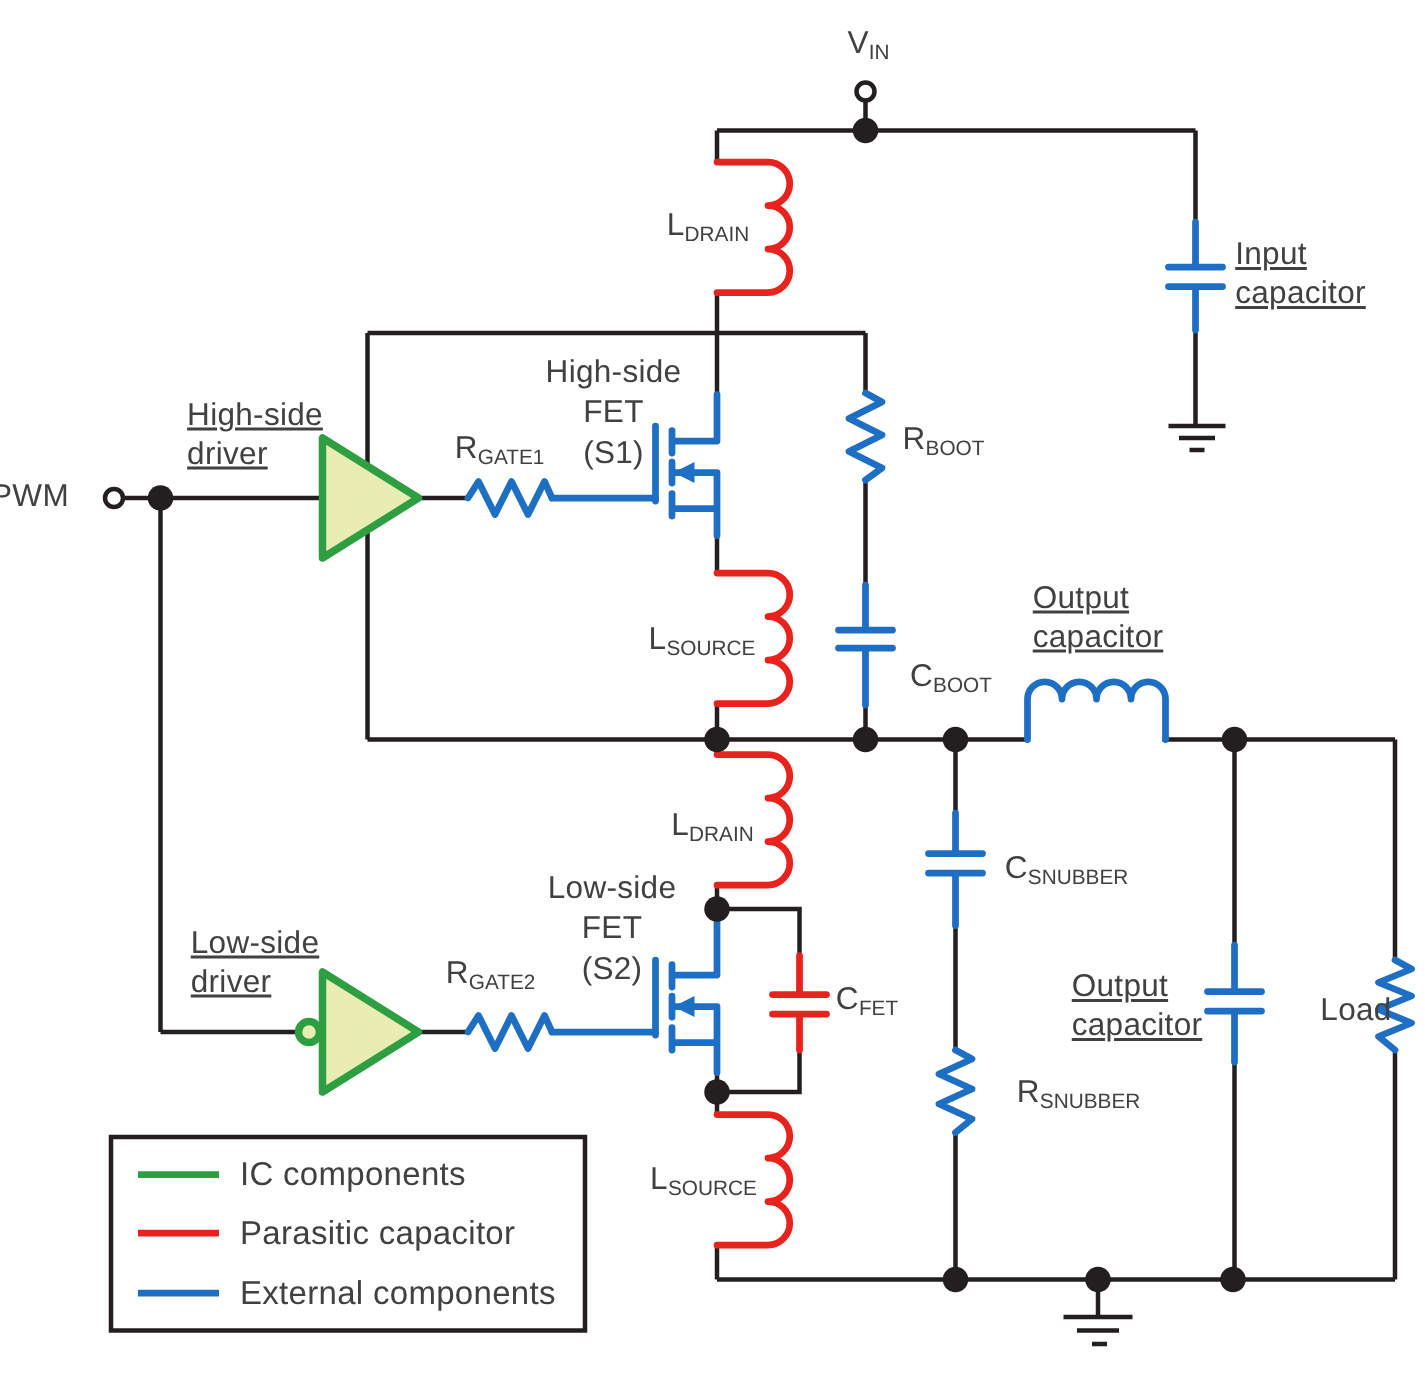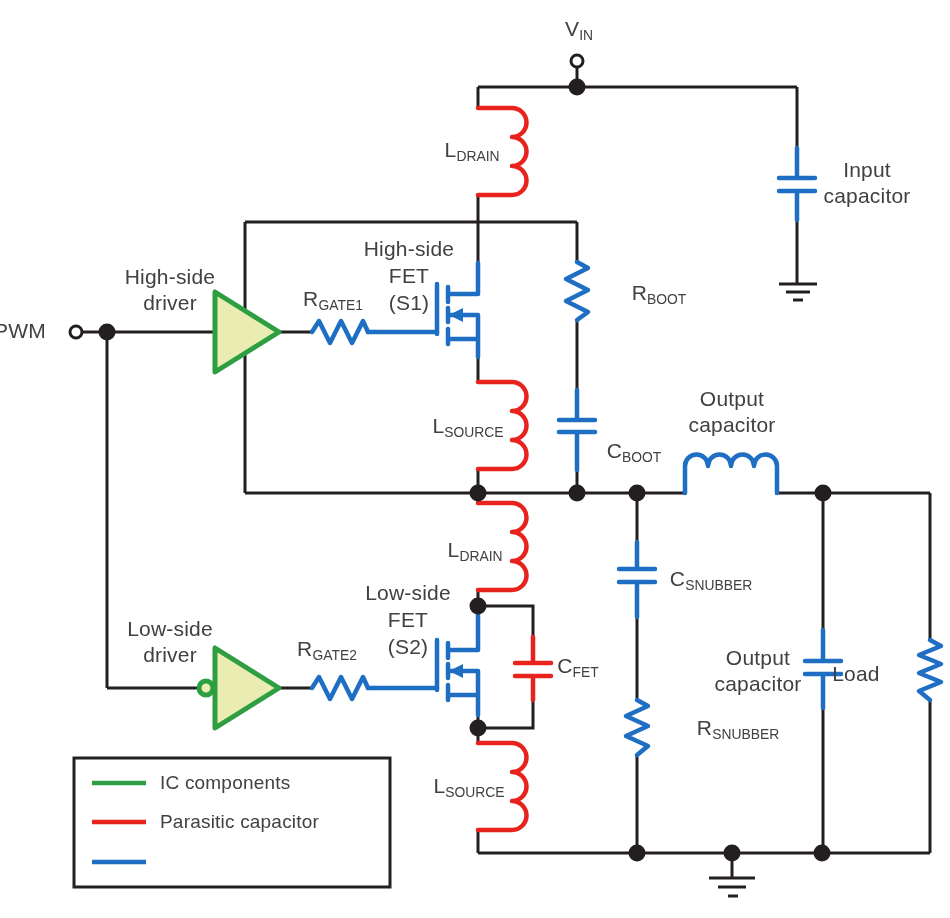--- a/index.html
+++ b/index.html
@@ -13,25 +13,25 @@
   .wp{stroke:var(--parasitic,#e8231d);stroke-width:4.5;fill:none;stroke-linejoin:round;stroke-linecap:round;}
   .tri{fill:var(--ic_fill,#e9edb2);stroke:var(--ic,#2d9e41);stroke-width:5;stroke-linejoin:round;}
   .dot{fill:var(--wire,#231f20);stroke:none;}
   .term{fill:#fff;stroke:var(--wire,#231f20);stroke-width:3;}
   .arrow{fill:var(--external,#1e6ec4);stroke:none;}
   .lbl{
     position:absolute;transform:translate(-50%,-50%);
     color:var(--text,#414042);font-size:21px;white-space:nowrap;letter-spacing:.2px;
   }
   .lbl sub{font-size:0.66em;vertical-align:-0.30em;letter-spacing:0;}
-  .ml{text-align:center;line-height:26px;}
+  .ml{text-align:left;line-height:26px;text-decoration:underline;}
   .ml3{text-align:center;line-height:27px;}
   .lbl-left{
     position:absolute;transform:translateY(-50%);
-    color:var(--text,#414042);font-size:19px;white-space:nowrap;letter-spacing:.2px;text-align:center;
+    color:var(--text,#414042);font-size:22px;white-space:nowrap;letter-spacing:.2px;text-align:center;
   }
 </style>
 </head>
 <body>
 
 <div id="stage">
 
   <svg id="circuit" width="950" height="918" viewBox="0 0 950 918" shape-rendering="geometricPrecision">
 
     <path class="wb" d="M577 68 V87 M478 87 H797 M478 87 V108"></path>
@@ -118,21 +118,21 @@
   <div class="lbl" style="left:333px;top:300px"><span>R</span><sub>GATE1</sub></div>
 
   <div class="lbl ml3" style="left:409px;top:275px">
     <div>High-side</div>
       <div>FET</div>
       <div>(S1)</div>
   </div>
 
   <div class="lbl" style="left:472px;top:151px"><span>L</span><sub>DRAIN</sub></div>
 
-  <div class="lbl" style="left:659px;top:294px"><span>R</span><sub>BOOT</sub></div>
+  <div class="lbl" style="left:629px;top:294px"><span>R</span><sub>BOOT</sub></div>
 
   <div class="lbl" style="left:468px;top:427px"><span>L</span><sub>SOURCE</sub></div>
 
   <div class="lbl" style="left:634px;top:452px"><span>C</span><sub>BOOT</sub></div>
 
   <div class="lbl ml" style="left:732px;top:412px">
     <div>Output</div>
       <div>capacitor</div>
   </div>
 
@@ -155,25 +155,26 @@
       <div>FET</div>
       <div>(S2)</div>
   </div>
 
   <div class="lbl" style="left:475px;top:551px"><span>L</span><sub>DRAIN</sub></div>
 
   <div class="lbl" style="left:578px;top:667px"><span>C</span><sub>FET</sub></div>
 
   <div class="lbl" style="left:469px;top:787px"><span>L</span><sub>SOURCE</sub></div>
 
-  <div class="lbl" style="left:738px;top:729px"><span>R</span><sub>SNUBBER</sub></div>
+  <div class="lbl" style="left:719px;top:729px"><span>R</span><sub>SNUBBER</sub></div>
 
   <div class="lbl ml" style="left:758px;top:671px">
     <div>Output</div>
       <div>capacitor</div>
   </div>
 
-  <div class="lbl" style="left:856px;top:674px"><span>Load</span></div>
+  <div class="lbl" style="left:904px;top:674px"><span>Load</span></div>
 
   <div class="lbl-left" style="left:160px;top:783px"><span>IC components</span></div>
   <div class="lbl-left" style="left:160px;top:822px"><span>Parasitic capacitor</span></div>
+  <div class="lbl-left" style="left:160px;top:862px"><span>External components</span></div>
 
 </div>
 
 </body></html>

